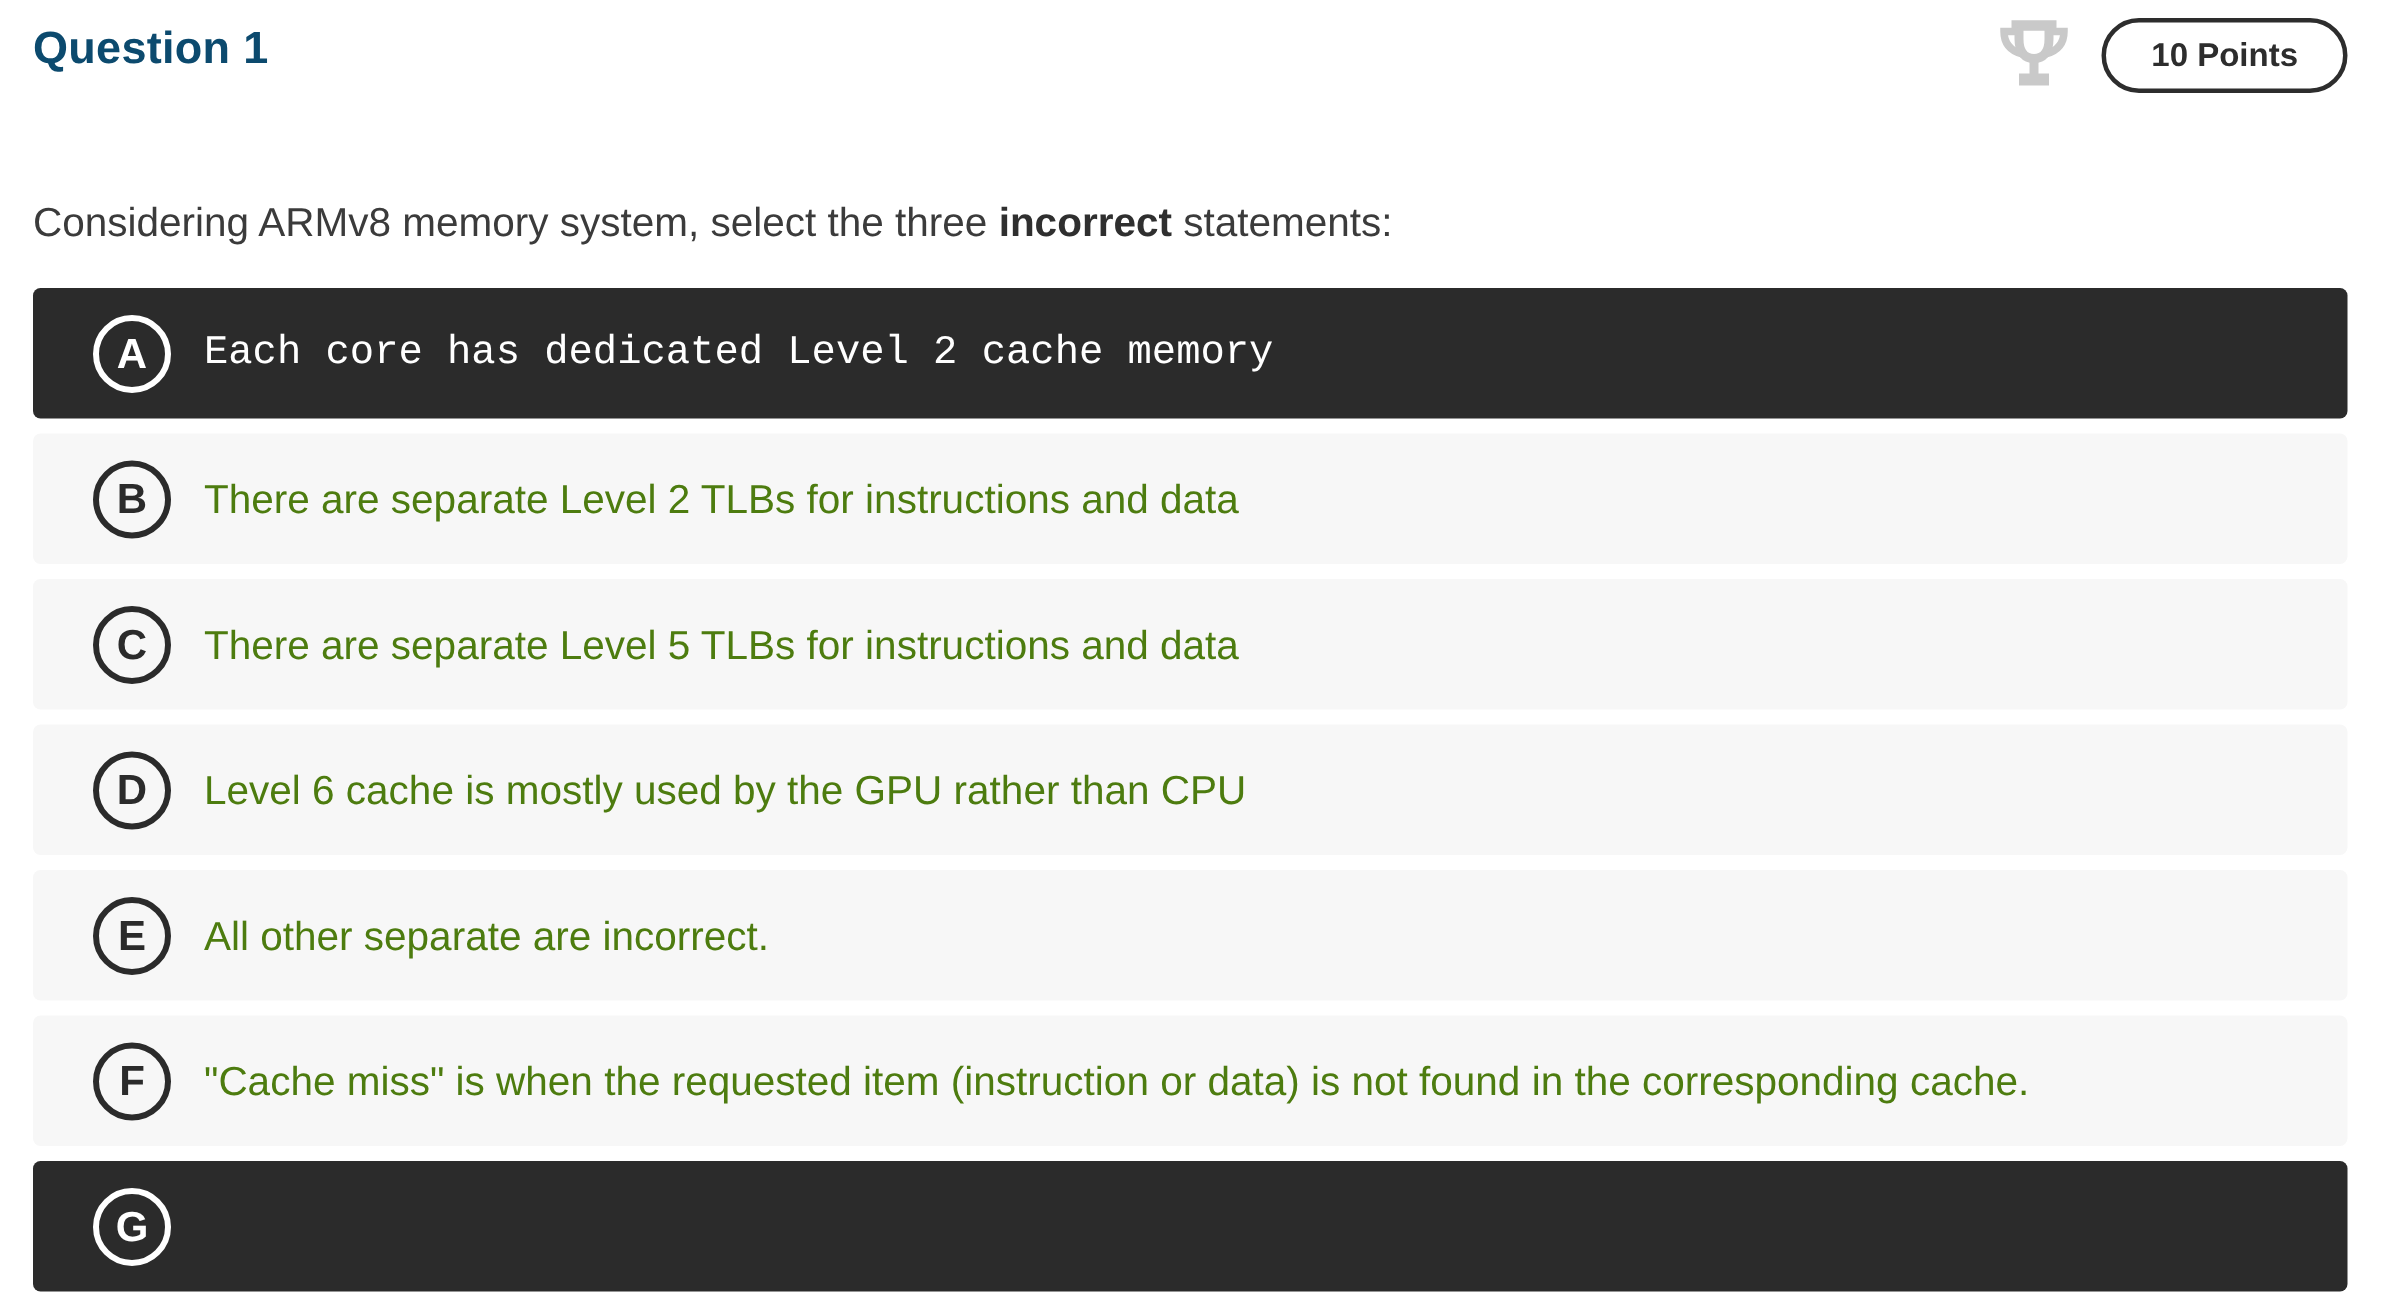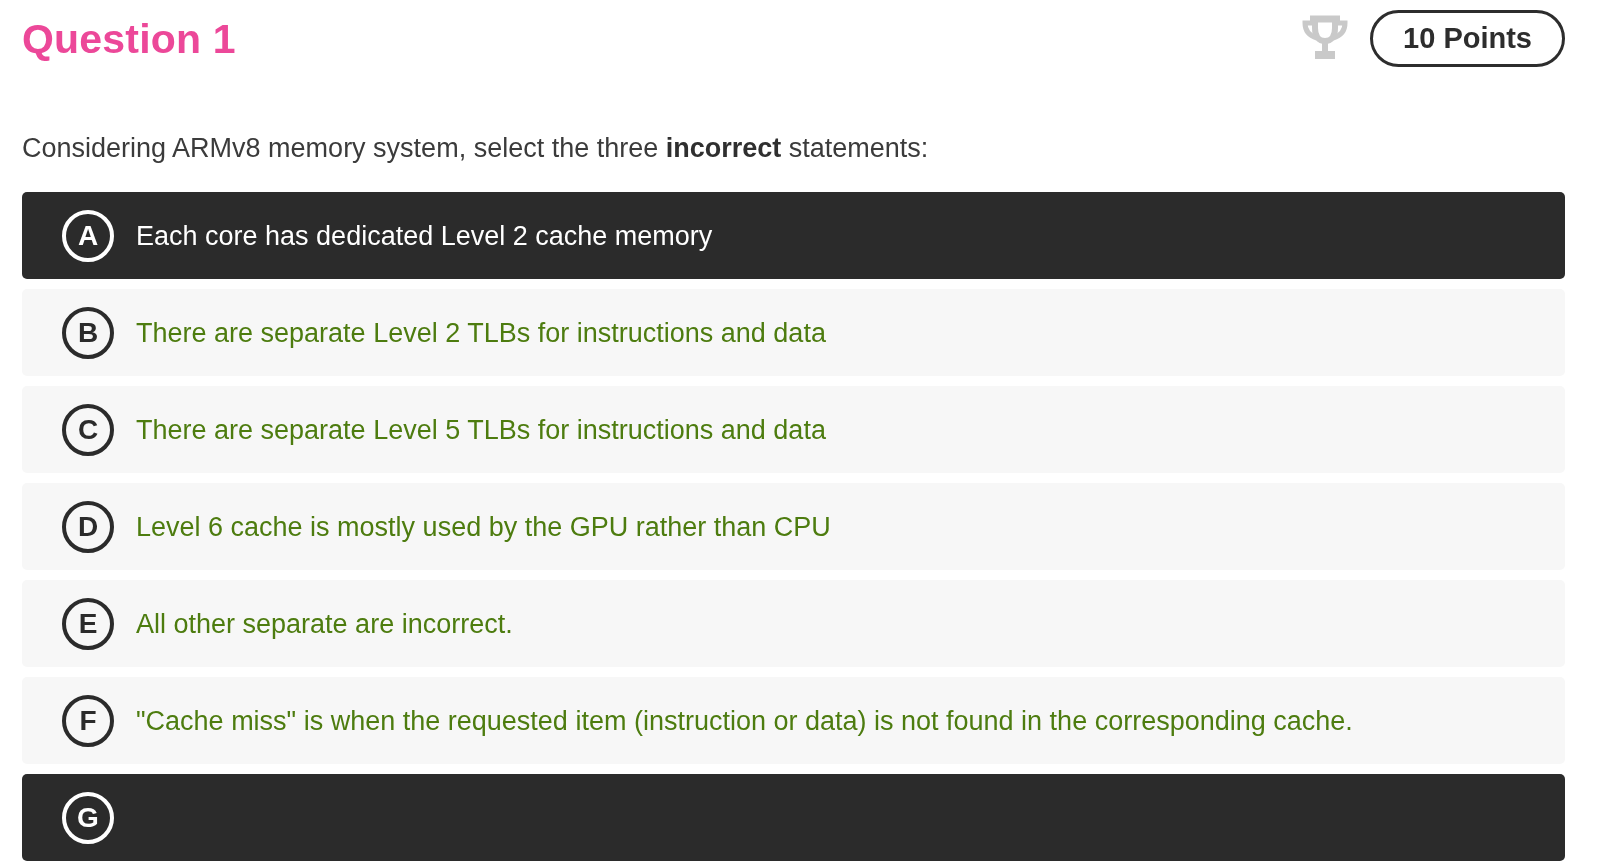--- a/index.html
+++ b/index.html
@@ -16,41 +16,41 @@
     padding: 10px 37px 0 22px;
   }
   
   .header {
     display: flex;
     align-items: flex-start;
     justify-content: space-between;
     height: 64px;
   }
   .title {
-    font-size: 41px;
+    font-size: 30px;
     font-weight: 700;
-    color: #ec4899;
+    color: #0c4a6e;
     letter-spacing: 0.2px;
     padding-top: 6px;
   }
   .header-right {
     display: flex;
     align-items: center;
     gap: 20px;
   }
   .trophy {
     width: 50px;
     height: 54px;
     display: block;
   }
   .points-pill {
     border: 3px solid #2d2d2d;
     border-radius: 999px;
     padding: 9px 30px;
-    font-size: 29px;
+    font-size: 22px;
     font-weight: 700;
     color: #2d2d2d;
     background: #ffffff;
     white-space: nowrap;
   }
   
   .question-text {
     margin-top: 56px;
     font-size: 27px;
     color: #3b3b3b;
@@ -94,21 +94,21 @@
   .option.selected .letter-circle {
     border-color: #ffffff;
     color: #ffffff;
   }
   .option .option-text {
     font-size: 27px;
     color: #4d7c0f;
     white-space: pre-wrap;
     line-height: 34px;
   }
-  .option.selected .option-text { color: #ffffff; }
+  .option.selected .option-text { color: #ffffff; font-family: Liberation Mono, monospace; }
 </style>
 </head>
 <body>
 
 <div class="page">
 
   <div class="header">
     <div class="title">Question 1</div>
 
     <div class="header-right">

